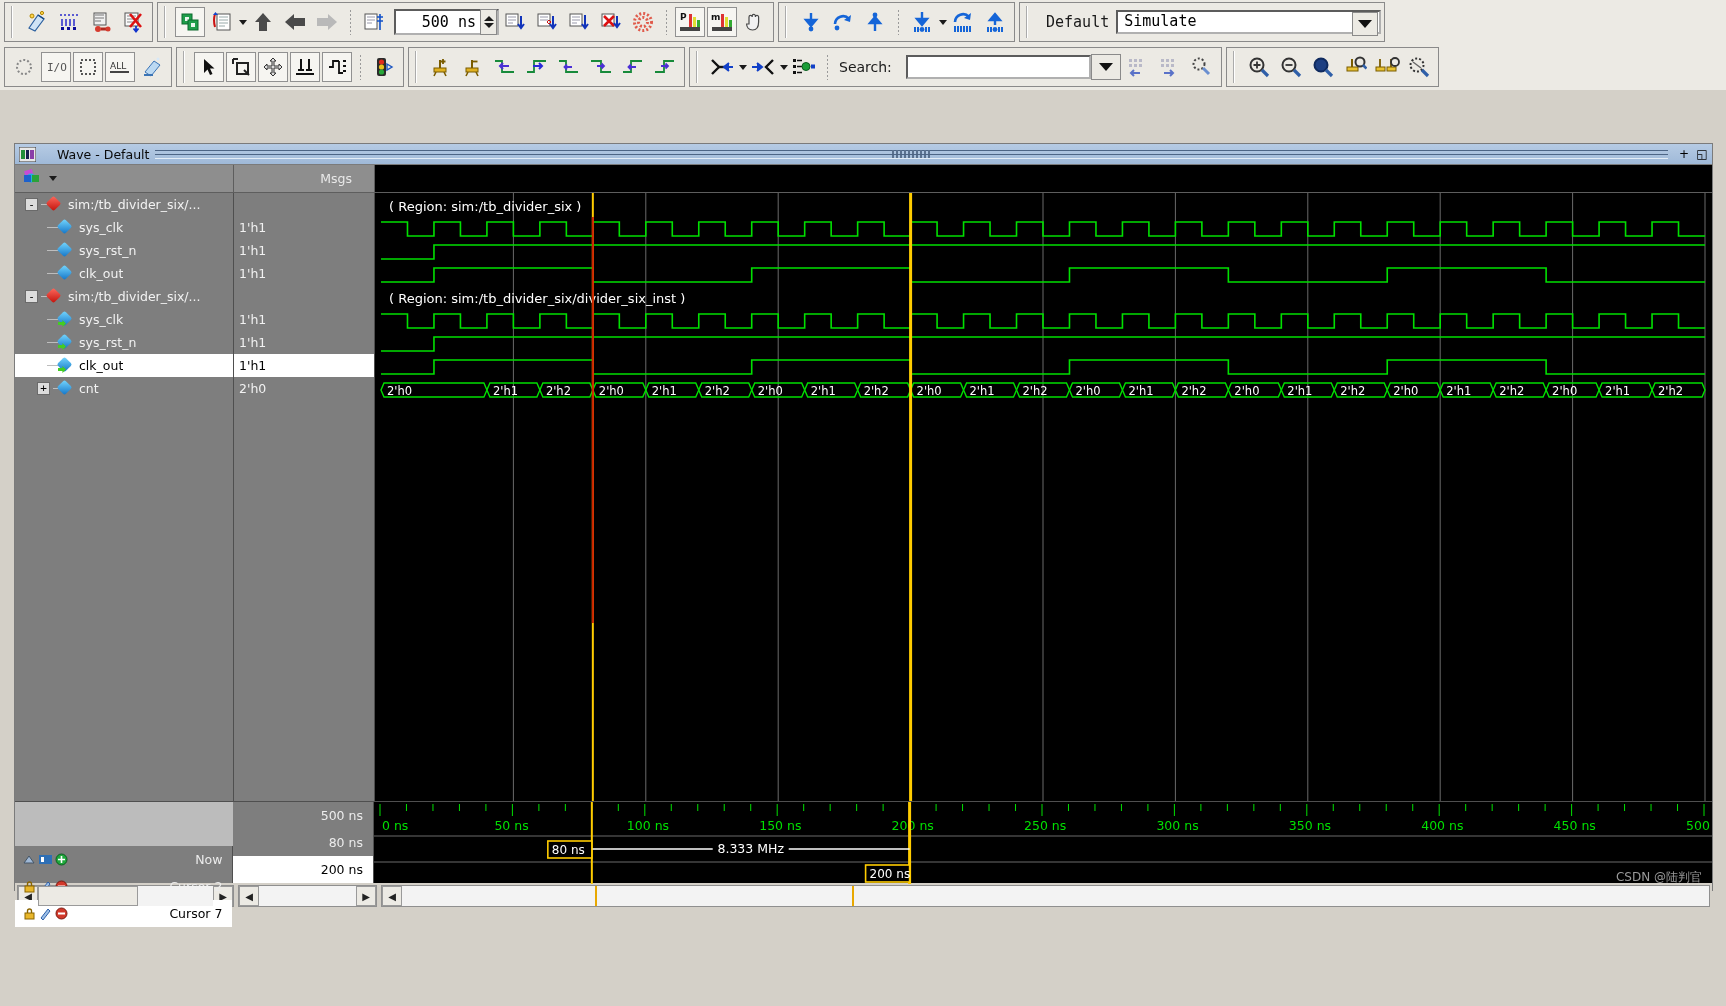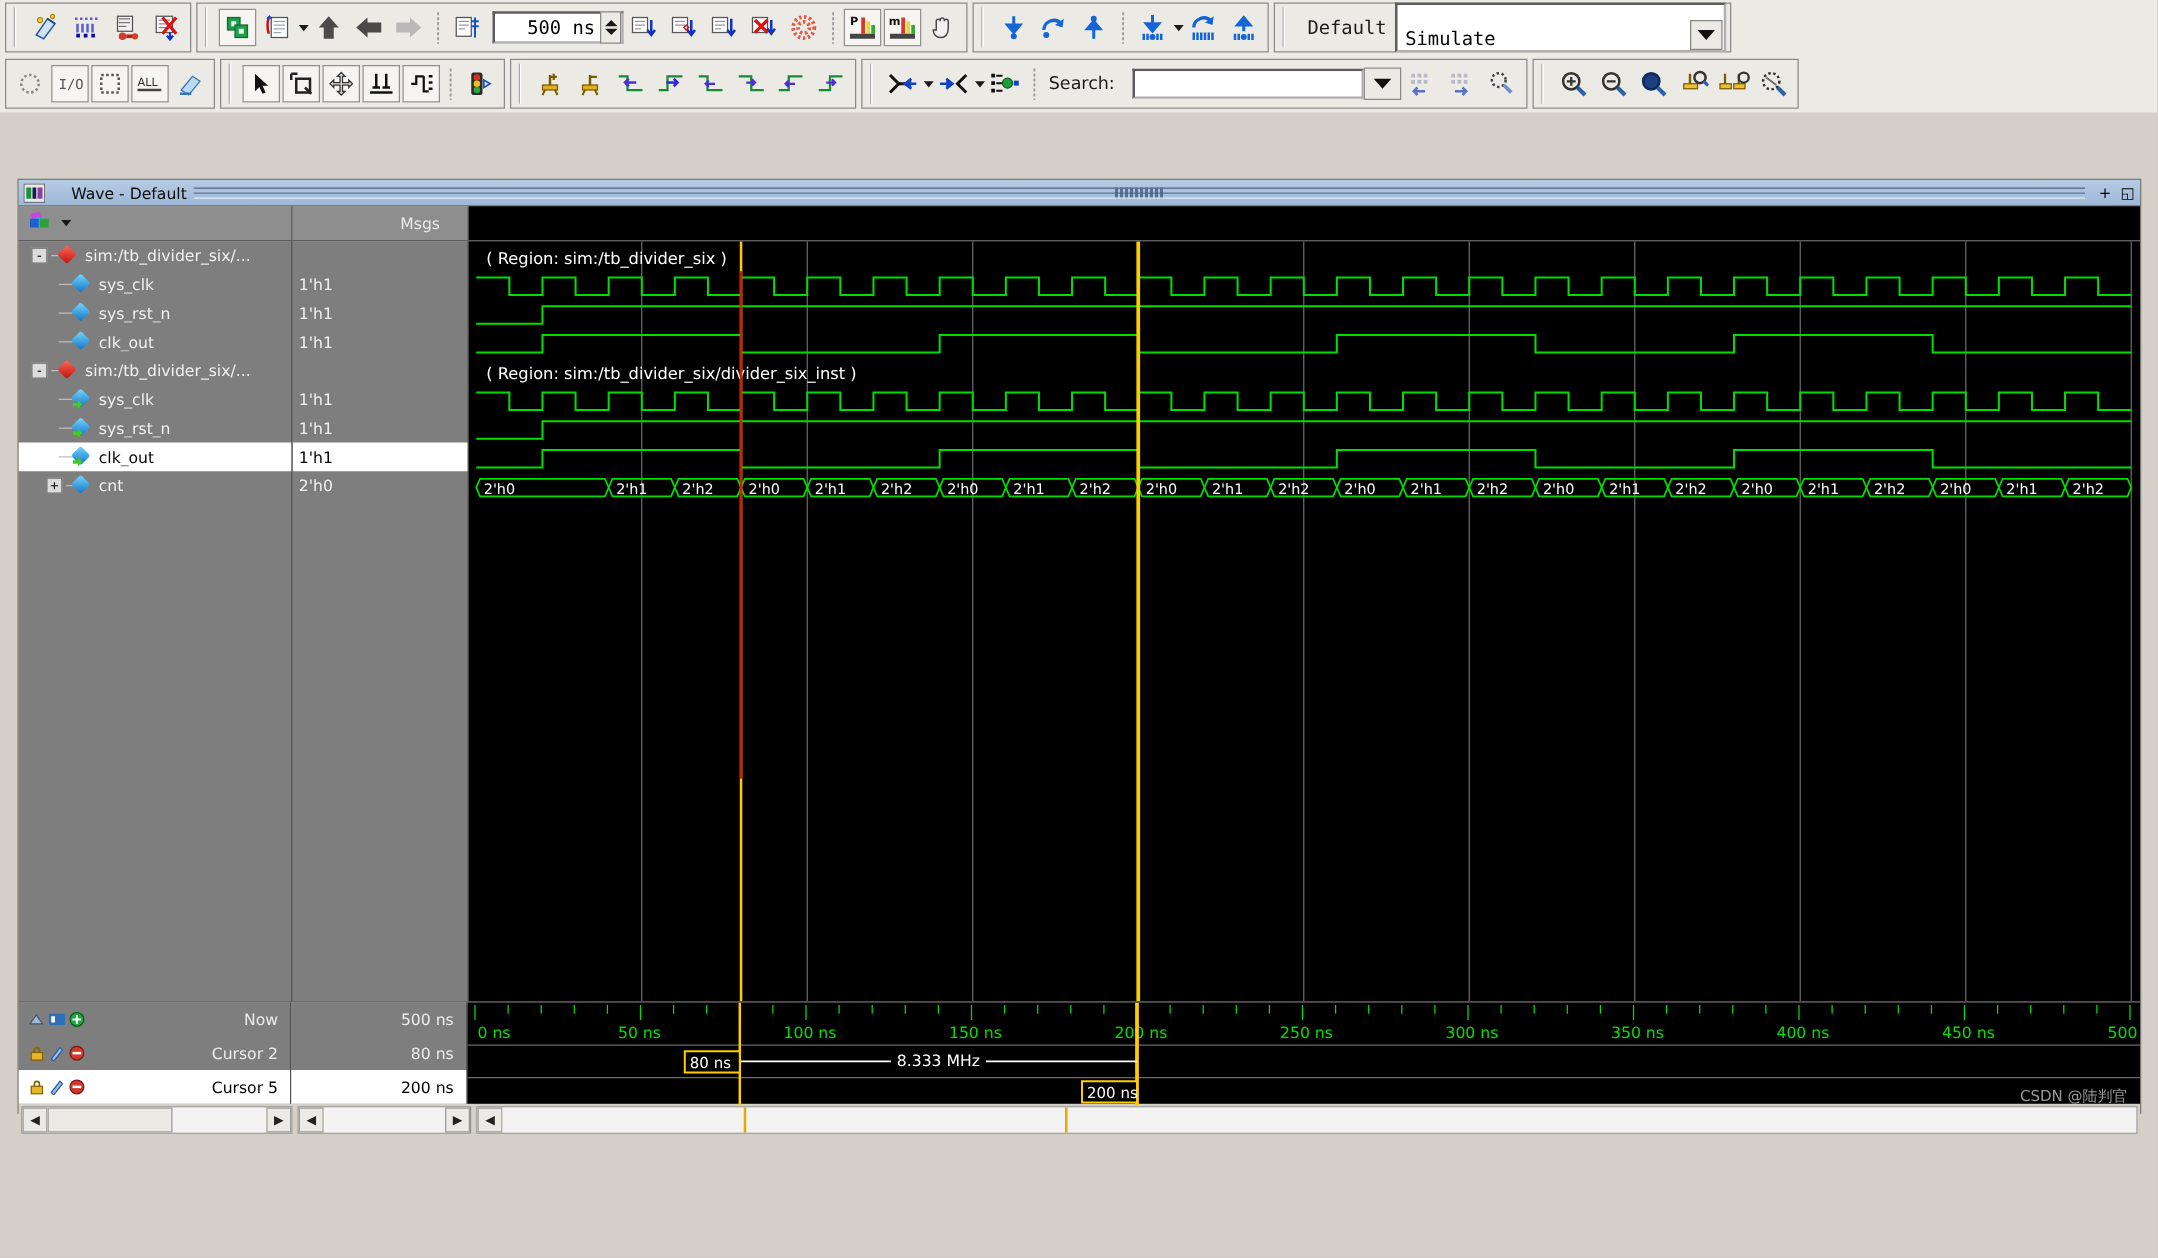--- a/index.html
+++ b/index.html
@@ -86,23 +86,23 @@
   }
   .spin-up { border-bottom: 5px solid #1a1a1a; margin-bottom: 2px; }
   .spin-dn { border-top: 5px solid #1a1a1a; }
 
   
   .layout-label {
     font-size: 15px; color: #1a1a1a; margin: 0 7px 0 10px;
     font-family: "DejaVu Sans Mono", "Liberation Mono", monospace;
   }
   .combo {
-    display: flex; align-items: flex-end;
+    display: flex; align-items: flex-start;
     border: 2px inset #b0b0b0; background: #fff;
-    height: 40px; width: 265px;
+    height: 24px; width: 265px;
   }
   .combo .value {
     flex: 1; padding-left: 6px;
     font-family: "DejaVu Sans Mono", "Liberation Mono", monospace;
     font-size: 15px; color: #000;
   }
   .combo-btn {
     width: 26px; height: 24px; margin-right: 1px;
     background: #eceae4; border: 1px solid #8a8a8a;
     display: flex; align-items: center; justify-content: center;
@@ -228,21 +228,21 @@
     width:8px; height:7px; background:#44cc22;
     clip-path: polygon(0 30%, 55% 30%, 55% 0, 100% 50%, 55% 100%, 55% 70%, 0 70%);
   }
   .sname { overflow: hidden; text-overflow: ellipsis; }
 
   
   #wavesvg { position: absolute; left: 0; top: 0; }
 
   
   .cursor-area { display: flex; height: 82px; border-top: 1px solid #4f4f4f;}
-  .ca-names { width: 219px; background: #7e7e7e; border-right:1px solid #4f4f4f;}
+  .ca-names { width: 219px; background: #7e7e7e; border-right:1px solid #4f4f4f;margin-top:44px;}
   .ca-vals  { width: 141px; background: #7e7e7e; border-right:1px solid #4f4f4f;}
   .ca-wave  { flex: 1; background: #000; position: relative; }
   .crow {
     height: 27px; display: flex; align-items: center; justify-content: flex-end;
     padding-right: 10px; font-size: 12.5px; color: #ececec;
     position: relative;
   }
   .crow.selected { background: #fff; color: #000; }
   .crow-icons { position: absolute; left: 8px; top: 0; height: 27px; display: flex; align-items: center; gap: 3px;}
   .mini { width: 13px; height: 13px; }
@@ -1009,21 +1009,21 @@
                   <path d="M4.5 6 V4 a2 2 0 014 0 v2" fill="none" stroke="#8a6500" stroke-width="1.4"></path>
                 </svg></span>
               <span class="mini"><svg width="13" height="13" viewBox="0 0 13 13">
                   <path d="M2 11 L9 2 l2 2 l-7 9 z" fill="#9cc0e8" stroke="#2f5fa8"></path>
                 </svg></span>
               <span class="mini"><svg width="13" height="13" viewBox="0 0 13 13">
                   <circle cx="6.5" cy="6.5" r="5.5" fill="#d1382a" stroke="#7a1a10"></circle>
                   <rect x="3" y="5.5" width="7" height="2" fill="#fff"></rect>
                 </svg></span>
             </span>
-            <span>Cursor 5</span>
+            <span>Cursor 7</span>
           </div>
         </div>
     </div>
     <div class="ca-vals">
       <div id="cursor-values">
           <div class="crow">500 ns</div>
           <div class="crow">80 ns</div>
           <div class="crow selected">200 ns</div>
         </div>
     </div>

